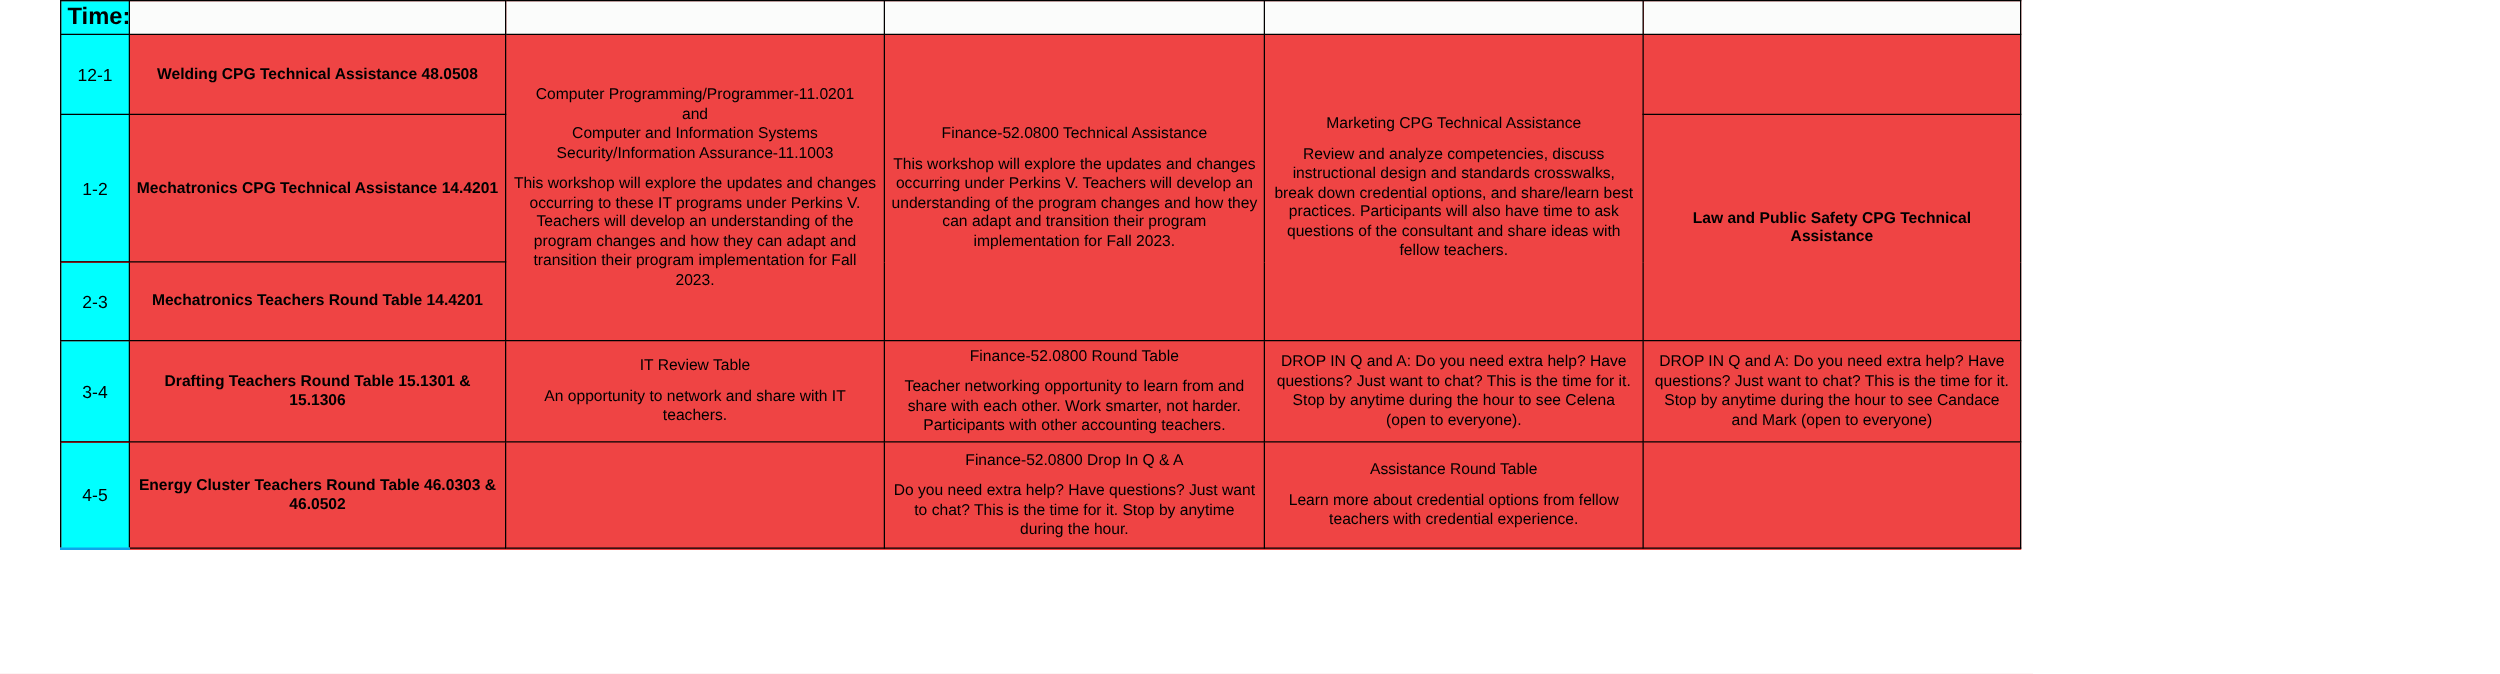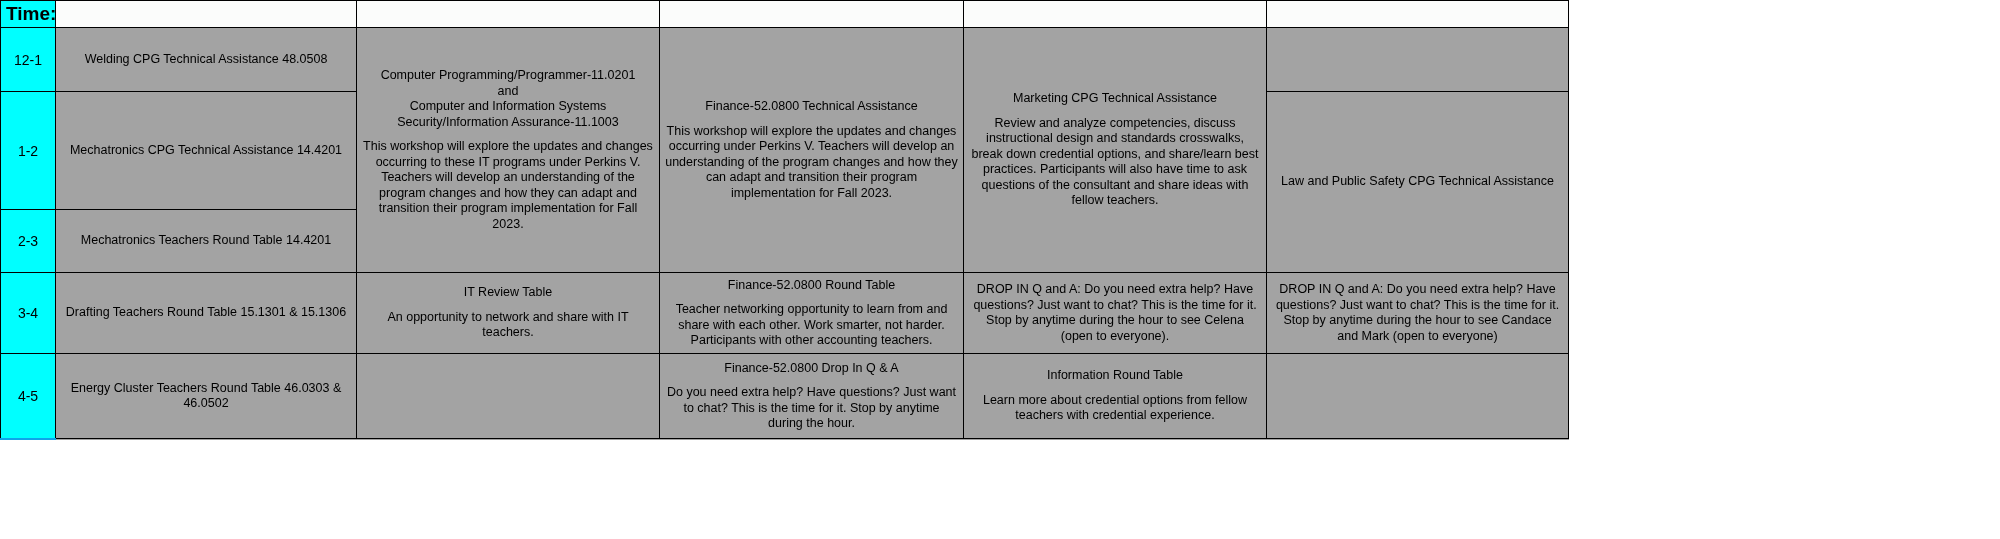--- a/index.html
+++ b/index.html
@@ -11,21 +11,22 @@
     font-family: "Liberation Sans", sans-serif;
     width: 2000px;
     height: 539px;
     overflow: hidden;
   }
   table.schedule {
     border-collapse: collapse;
     table-layout: fixed;
     width: 1568px;
     height: 406px;
-    background: #a3a3a3;
+    background: #ef4444;
+    margin-left: 48px;
   }
   table.schedule td {
     border: 1px solid #000000;
     vertical-align: middle;
     padding: 2px 5px;
     box-sizing: border-box;
     overflow: hidden;
   }
   
   col.c-time   { width: 55px; }
@@ -88,21 +89,21 @@
   td.cell .title {
     font-weight: normal;
     display: block;
   }
   td.cell .body {
     display: block;
     margin-top: 9px;
     font-weight: normal;
   }
   td.cell .title-only {
-    font-weight: normal;
+    font-weight: bold;
     display: block;
   }
   td.cell .inline-lead {
     font-weight: normal;
   }
   td.cell.plain {
     font-weight: normal;
   }
   td.cell.empty { }
 
@@ -199,19 +200,19 @@
       <td class="time-cell last">4-5</td>
       <td class="cell">
         <span class="title-only">Energy Cluster Teachers Round Table 46.0303 &amp; 46.0502</span>
       </td>
       <td class="cell empty"></td>
       <td class="cell">
         <span class="title">Finance-52.0800  Drop In Q &amp; A</span>
         <span class="body">Do you need extra help? Have questions? Just want to chat? This is the time for it. Stop by anytime during the hour.</span>
       </td>
       <td class="cell">
-        <span class="title">Information Round Table</span>
+        <span class="title">Assistance Round Table</span>
         <span class="body">Learn more about credential options from fellow teachers with credential experience.</span>
       </td>
       <td class="cell empty"></td>
     </tr>
   </tbody>
 </table>
 
 </body></html>

